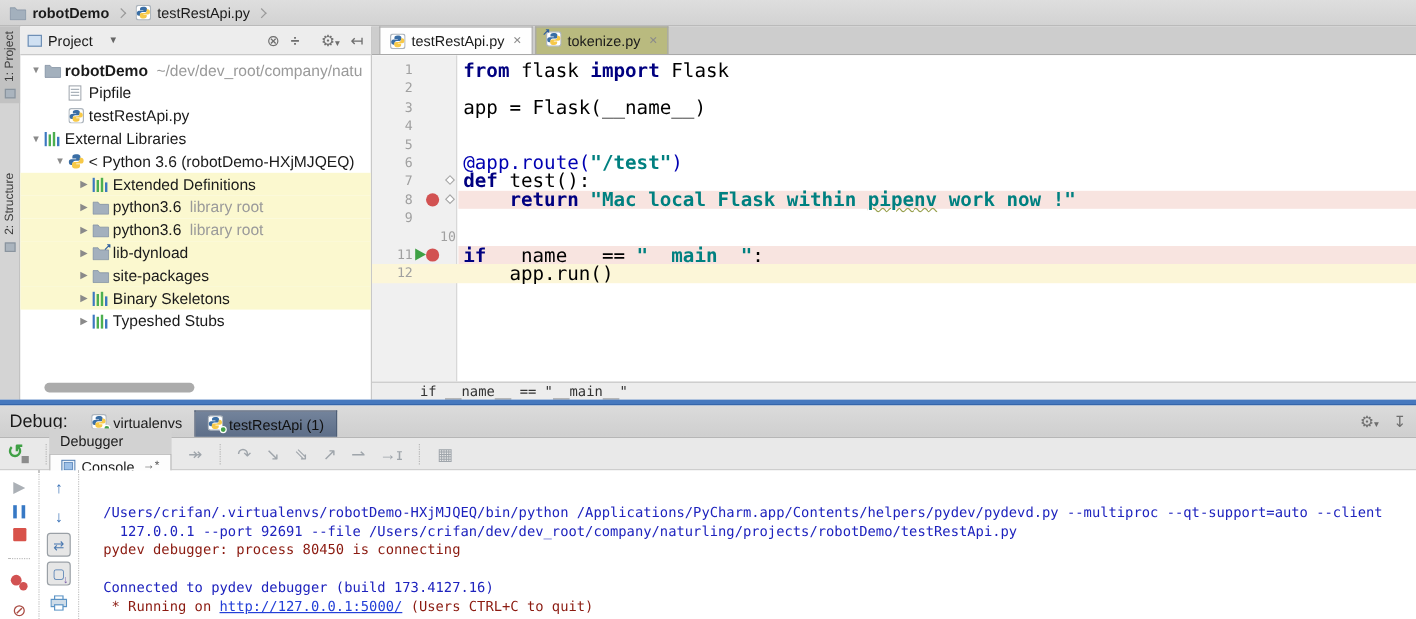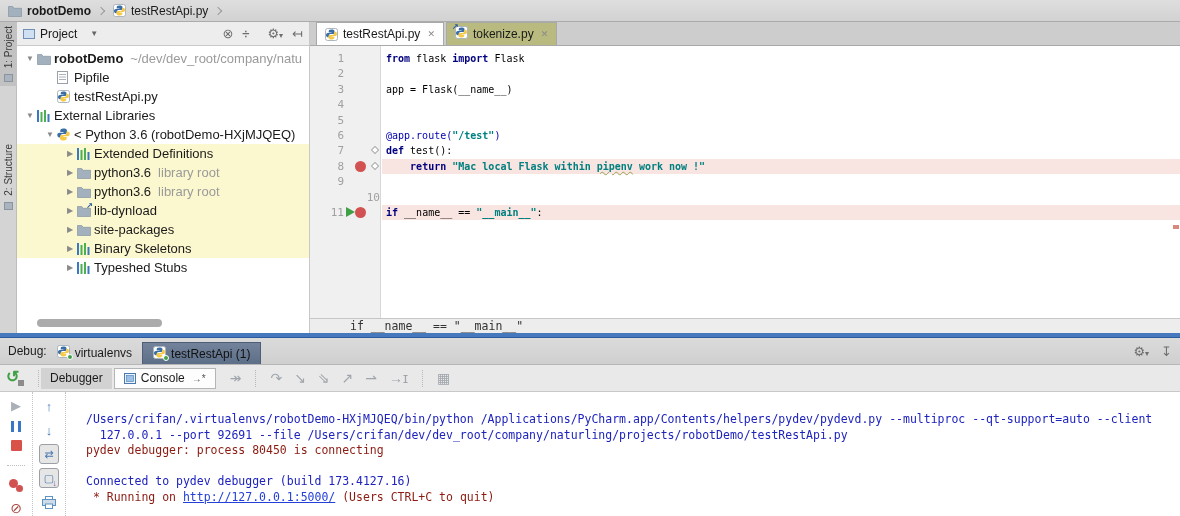--- a/index.html
+++ b/index.html
@@ -69,42 +69,42 @@
   .band { position:absolute; top:0; height:100%; }
   .band.pink { left:72px; right:0; background:#f8e4e0; }
   .band.yellow { left:0; right:0; background:#fcf6d8; }
   .lnum { position:absolute; left:0; top:1px; width:34px; text-align:right; color:#a0a0a0;
     font-size:11px; font-family:"DejaVu Sans Mono", monospace; }
   .bp-dot { position:absolute; left:45px; top:2px; width:11px; height:11px; border-radius:50%; background:#d25252; }
   .exec-arrow { position:absolute; left:36px; top:2px; width:0; height:0;
     border-left:9px solid #3fa145; border-top:5.5px solid transparent; border-bottom:5.5px solid transparent; }
   .fold-mark { position:absolute; left:62px; top:4px; width:6px; height:6px; background:#fff;
     border:1px solid #a8a8a8; transform:rotate(45deg); }
-  .ctext { position:absolute; left:76px; top:0; white-space:pre; font-size:10px; line-height:15.4px;
+  .ctext { position:absolute; left:76px; top:0; white-space:pre; font-size:16px; line-height:15.4px;
     font-family:"DejaVu Sans Mono", monospace; color:#000; }
   .kw  { color:#000080; font-weight:bold; }
   .str { color:#008080; font-weight:bold; }
   .dec { color:#0000b2; }
   .typo { text-decoration:underline wavy #99a150 1px; }
   .stripe-mark { position:absolute; right:1px; top:179px; width:6px; height:4px; background:#d98880; }
 
   .context-bar { position:absolute; left:0; top:296px; width:870px; height:15px; background:#ededed;
     border-top:1px solid #c6c6c6; font-size:11.5px; color:#333; padding-left:40px;
     display:flex; align-items:center; font-family:"Liberation Sans", sans-serif; }
 
   
   .splitter { position:absolute; left:0; top:333px; width:1180px; height:5px;
     background:#4678be; border-bottom:1px solid #2c5a9e; }
 
   
   .debug { position:absolute; left:0; top:338px; width:1180px; height:178px; background:#fff; }
   .debug-header { position:absolute; left:0; top:0; width:100%; height:27px;
     background:linear-gradient(#dbdbdb,#cfcfcf); border-bottom:1px solid #b6b6b6;
     display:flex; align-items:flex-end; padding-left:8px; }
-  .debug-label { align-self:center; font-size:12px; color:#1a1a1a; }
+  .debug-label { align-self:center; margin-right:10px; font-size:15px; color:#1a1a1a; }
   .stab { height:22px; display:flex; align-items:center; gap:5px; padding:0 10px; font-size:12px; }
   .stab.active { background:linear-gradient(#73839b,#5d6e88); border:1px solid #4e5e76; border-bottom:none; color:#111; }
   .debug-hdr-icons { margin-left:auto; align-self:center; display:flex; gap:12px; padding-right:8px;
     color:#6e6e6e; font-size:13px; }
 
   .debug-toolbar { position:absolute; left:0; top:27px; width:100%; height:27px; background:#e9e9e9;
     border-bottom:1px solid #c8c8c8; display:flex; align-items:center; padding-left:6px; }
   .rerun { position:relative; width:20px; height:18px; margin-right:10px; }
   .rerun-arrow { position:absolute; left:0; top:-2px; color:#3fa045; font-size:16px; font-weight:bold; }
   .rerun-box { position:absolute; right:2px; bottom:1px; width:6px; height:6px; background:#8c8c8c; }
@@ -127,21 +127,21 @@
   .ic-bp2 { position:relative; width:14px; height:13px; }
   .ic-bp2::before { content:""; position:absolute; left:0; top:0; width:9px; height:9px; border-radius:50%; background:#d25252; }
   .ic-bp2::after { content:""; position:absolute; right:0; bottom:0; width:7px; height:7px; border-radius:50%; background:#d25252; }
   .ic-mute { color:#a94a42; font-size:14px; }
   .ic-up, .ic-down { color:#3d74b8; font-size:13px; font-weight:bold; }
   .boxic { width:20px; height:20px; border:1px solid #9aa0a6; border-radius:3px; background:#e6e6e6;
     display:flex; align-items:center; justify-content:center; font-size:11px; color:#4a78b0; position:relative; }
   .boxic .purple { color:#7b5ea7; font-weight:bold; }
   .col-sep { width:18px; border-top:1px dotted #bdbdbd; }
 
-  .console { position:absolute; left:66px; top:4px; width:1114px; height:108px; overflow:hidden; padding:16px 0 0 20px; }
+  .console { position:absolute; left:66px; top:12px; width:1114px; height:108px; overflow:hidden; padding:16px 0 0 20px; }
   .cline { white-space:pre; font-size:11.5px; line-height:15.5px; font-family:"DejaVu Sans Mono", monospace; }
   .c-blue { color:#1e23be; }
   .c-red  { color:#8b1a10; }
   .c-link { color:#2440d8; text-decoration:underline; }
 
   svg { display:block; }
 </style>
 </head>
 <body>
 
@@ -404,20 +404,25 @@
             <span class="lnum">10</span>
             <span class="ctext"></span>
           </div>
           <div class="crow" style="top: 159px;">
             <span class="band pink"></span>
             <span class="lnum">11</span>
             <span class="exec-arrow"></span>
             <span class="bp-dot"></span>
             <span class="ctext"><span class="kw">if</span><span class=""> __name__ == </span><span class="str">"__main__"</span><span class="">:</span></span>
           </div>
+          <div class="crow" style="top: 174.4px;">
+            <span class="band yellow"></span>
+            <span class="lnum">12</span>
+            <span class="ctext"><span class="">    app.run()</span></span>
+          </div>
         </div>
       <div class="context-bar">
         <span class="mono" style="font-size:11.5px">if __name__ == "__main__"</span>
       </div>
     </div>
   </div>
 
   <div class="splitter"></div>
 
   <div class="debug">
@@ -446,21 +451,21 @@
           <span><span style="font-size:13px">↧</span></span>
         </span>
     </div>
 
     <div class="debug-toolbar">
       <span class="rerun">
         <span class="rerun-arrow">↺</span>
         <span class="rerun-box"></span>
       </span>
       <span class="tb-sep"></span>
-      <span id="viewtabs" style="display:flex;">
+      <span id="viewtabs" style="display:flex;flex-direction:column;">
           <span class="vtab2 plain">
             <span>Debugger</span>
           </span>
           <span class="vtab2 sel">
             <span>
               <svg width="12" height="11" viewBox="0 0 12 11">
                 <rect x="0.5" y="0.5" width="11" height="10" fill="#eaf2fa" stroke="#4a78b0"></rect>
                 <rect x="2.5" y="2.5" width="7" height="6" fill="#9cc0e8" stroke="#4a78b0" stroke-width="0.6"></rect>
               </svg>
             </span>

